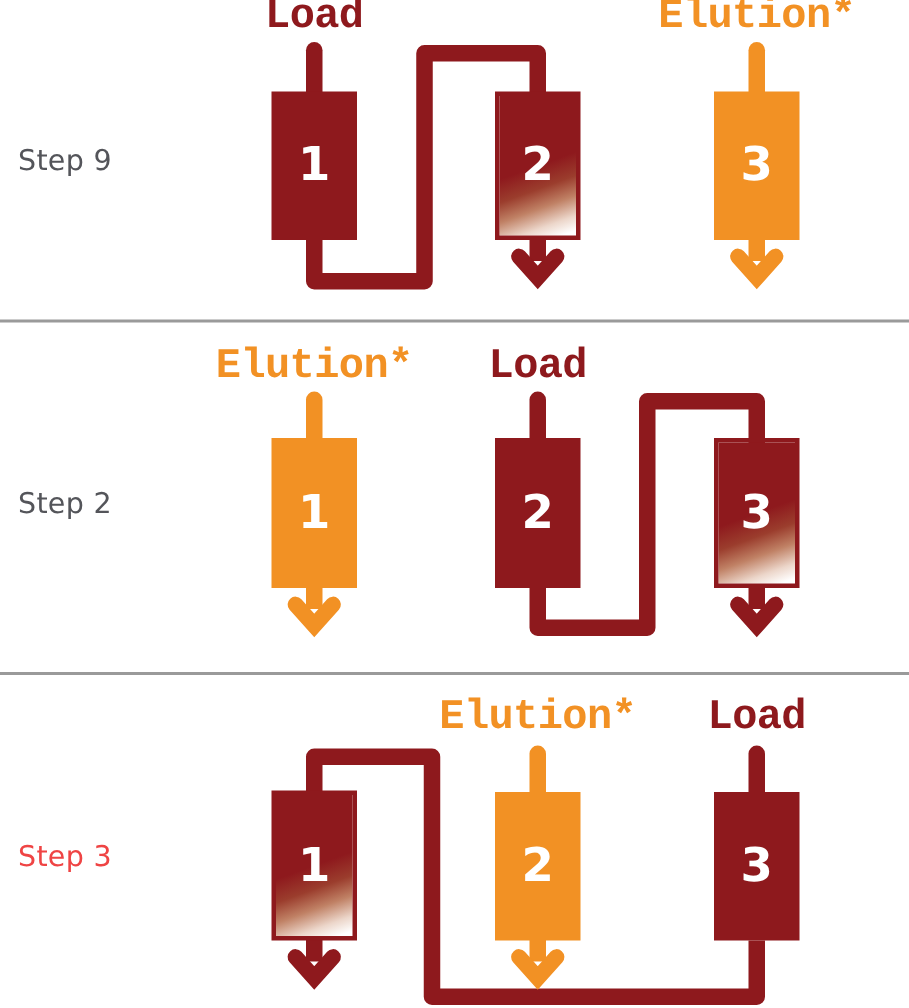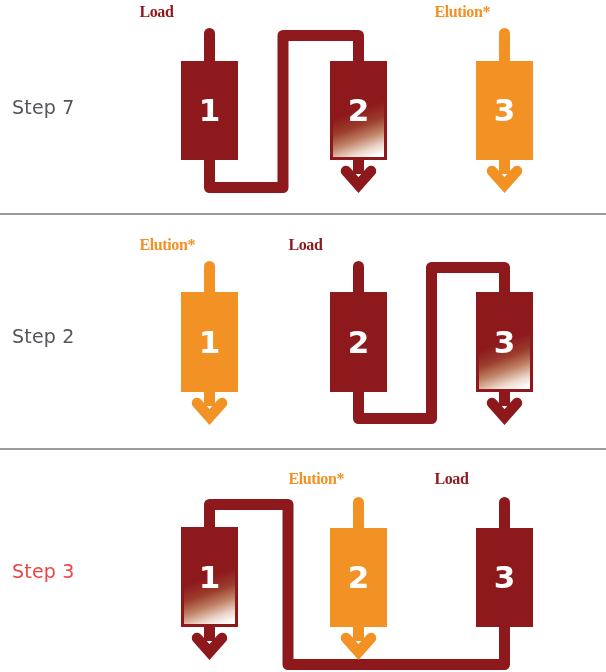--- a/index.html
+++ b/index.html
@@ -14,23 +14,23 @@
     font-family:"DejaVu Sans","Liberation Sans",sans-serif;
   }
   .column{
     position:absolute;box-sizing:border-box;display:flex;align-items:center;justify-content:center;
   }
   .colnum{
     color:#ffffff;font-size:31px;font-weight:bold;line-height:1;
     font-family:"DejaVu Sans","Liberation Sans",sans-serif;
   }
   .toplabel{
-    position:absolute;width:140px;font-size:16px;font-weight:bold;
+    position:absolute;width:140px;text-align:center;font-size:28px;font-weight:bold;
     letter-spacing:-0.4px;line-height:24px;
-    font-family:Liberation Serif, serif;
+    font-family:Liberation Mono, monospace;
   }
 </style>
 </head>
 <body>
 
 <div id="stage">
   <svg id="pipes" viewBox="0 0 606 672" width="606" height="672">
       <path d="M 209.5 160 L 209.5 187.5 L 283 187.5 L 283 35.5 L 358.5 35.5 L 358.5 67" stroke="#8E191D" stroke-width="11" fill="none" stroke-linejoin="round"></path>
       <line x1="209.5" y1="33.5" x2="209.5" y2="67" stroke="#8E191D" stroke-width="11" stroke-linecap="round"></line>
       <line x1="358.5" y1="159" x2="358.5" y2="174" stroke="#8E191D" stroke-width="11"></line>
@@ -48,21 +48,21 @@
       <path d="M 504.5 627 L 504.5 664.5 L 288 664.5 L 288 504.5 L 209.5 504.5 L 209.5 533" stroke="#8E191D" stroke-width="11" fill="none" stroke-linejoin="round"></path>
       <line x1="209.5" y1="626" x2="209.5" y2="641" stroke="#8E191D" stroke-width="11"></line>
       <path d="M 197 638 L 209.5 652 L 222 638" stroke="#8E191D" stroke-width="10.5" fill="none" stroke-linecap="round" stroke-linejoin="miter" stroke-miterlimit="12"></path>
       <line x1="358.5" y1="502.5" x2="358.5" y2="534" stroke="#F29124" stroke-width="11" stroke-linecap="round"></line>
       <line x1="358.5" y1="626" x2="358.5" y2="641" stroke="#F29124" stroke-width="11"></line>
       <path d="M 346 638 L 358.5 652 L 371 638" stroke="#F29124" stroke-width="10.5" fill="none" stroke-linecap="round" stroke-linejoin="miter" stroke-miterlimit="12"></path>
       <line x1="504.5" y1="502.5" x2="504.5" y2="534" stroke="#8E191D" stroke-width="11" stroke-linecap="round"></line>
     </svg>
 <div class="divider" style="top: 213px; background: rgb(154, 154, 154);"></div>
     <div class="divider" style="top: 448px; background: rgb(154, 154, 154);"></div>
-    <div class="step-label" style="left: 12px; top: 96px; color: rgb(84, 85, 90);">Step 7</div>
+    <div class="step-label" style="left: 12px; top: 96px; color: rgb(84, 85, 90);">Step 9</div>
     <div class="column" style="left: 181px; top: 61px; width: 57px; height: 99px; background: rgb(142, 25, 29);">
       <span class="colnum">1</span>
     </div>
     <div class="toplabel" style="left: 139.5px; top: 0px; color: rgb(142, 25, 29);">Load</div>
     <div class="column" style="left: 330px; top: 61px; width: 57px; height: 99px; border: 3px solid rgb(142, 25, 29); background: linear-gradient(160deg, rgb(142, 25, 29) 50%, rgb(155, 61, 45) 64%, rgb(192, 129, 101) 76%, rgb(236, 214, 202) 88%, rgb(255, 255, 255) 97%);">
       <span class="colnum">2</span>
     </div>
     <div class="column" style="left: 476px; top: 61px; width: 57px; height: 99px; background: rgb(242, 145, 36);">
       <span class="colnum">3</span>
     </div>

